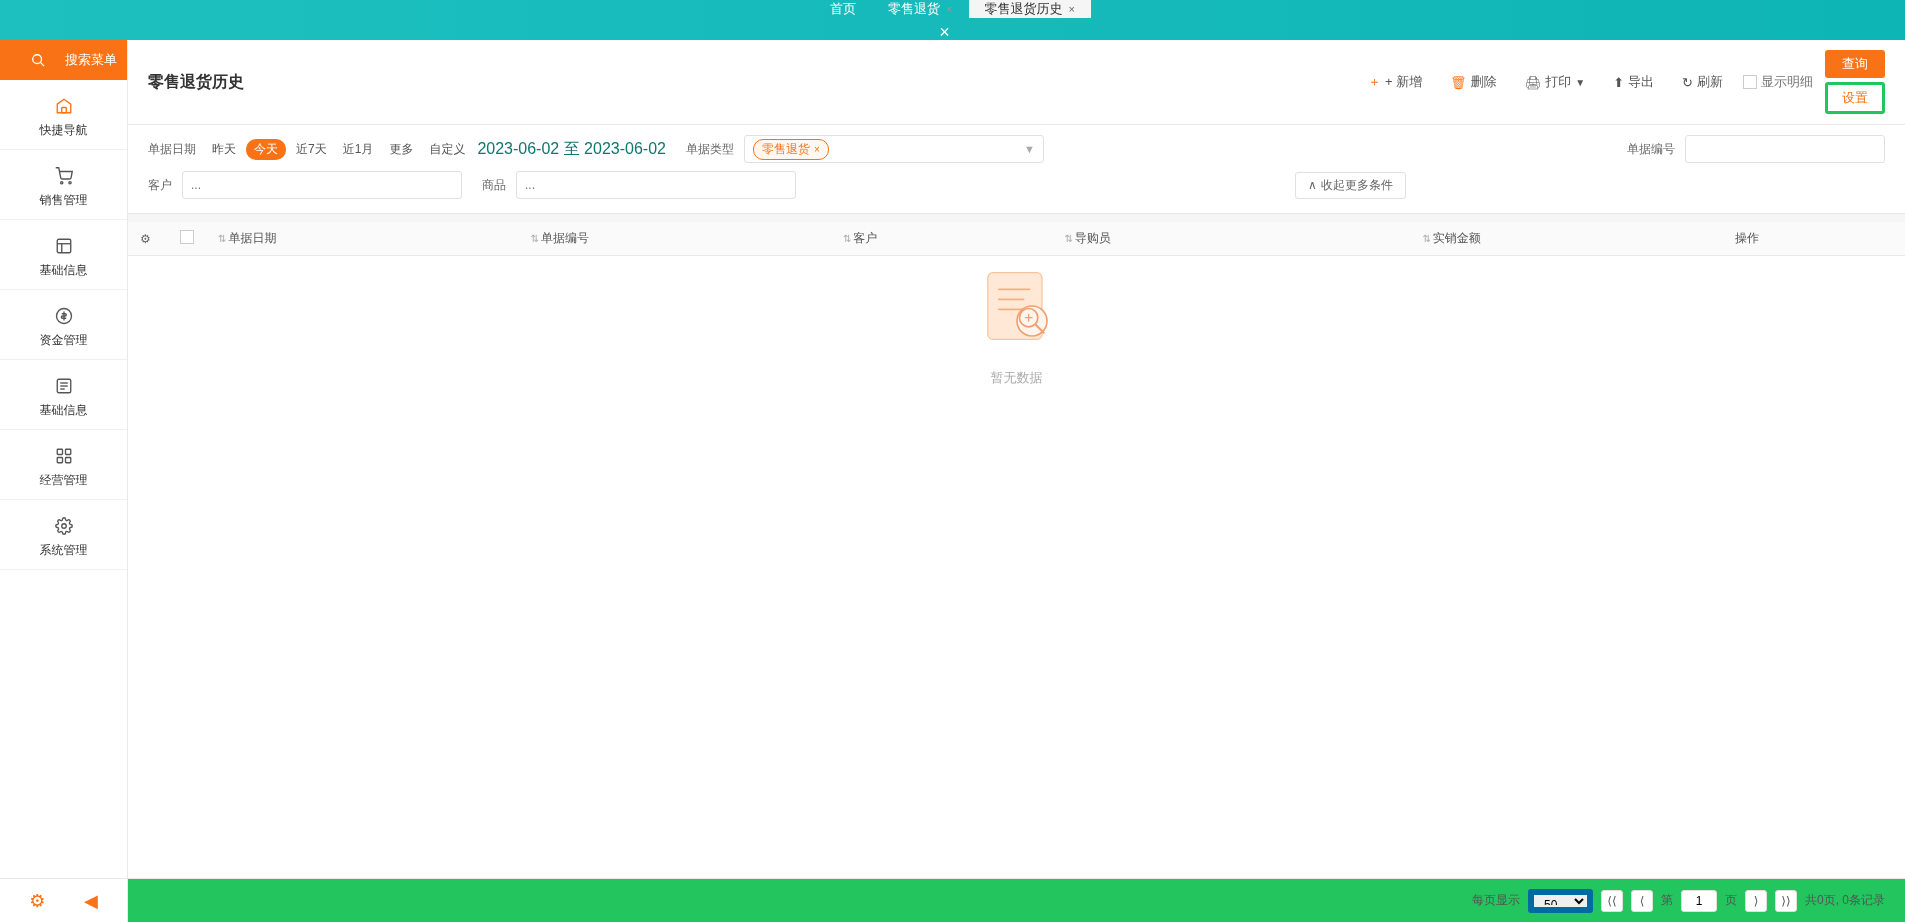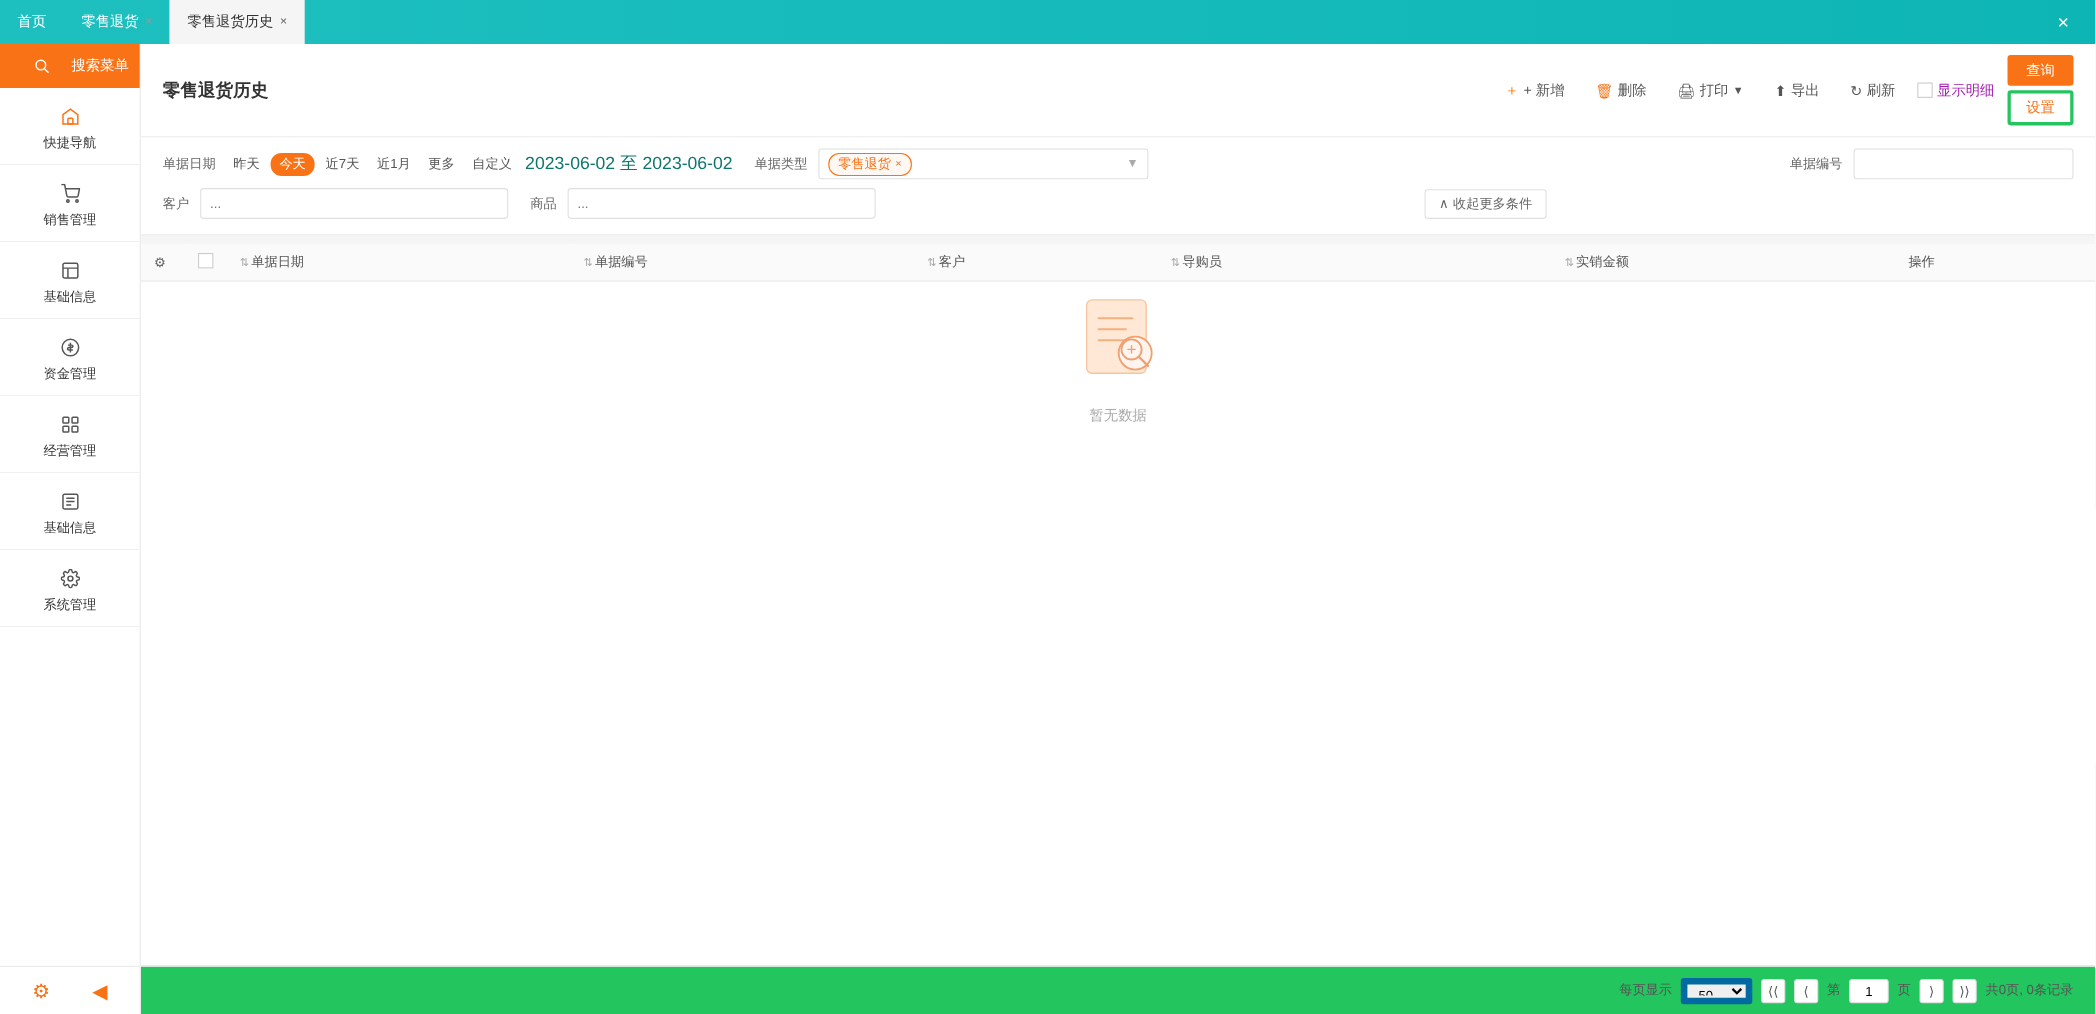--- a/index.html
+++ b/index.html
@@ -6,20 +6,21 @@
     body { width: 1905px; height: 922px; overflow: hidden; background: #f5f5f5; display: flex; flex-direction: column; }
 
     
     .top-bar {
       height: 40px;
       background: linear-gradient(to right, #1ebfbf, #0eb5b5);
       display: flex;
       align-items: center;
       padding: 0;
       flex-shrink: 0;
+      flex-direction: column;
     }
     .top-bar-tabs {
       display: flex;
       align-items: stretch;
       height: 100%;
       flex: 1;
     }
     .top-tab {
       display: flex;
       align-items: center;
@@ -172,21 +173,21 @@
       padding: 4px 14px;
       border-radius: 3px;
       font-size: 13px;
       cursor: pointer;
     }
     .display-toggle {
       display: flex;
       align-items: center;
       gap: 4px;
       font-size: 13px;
-      color: #a21caf;
+      color: #737373;
     }
     .checkbox-box {
       width: 14px;
       height: 14px;
       border: 1px solid #ccc;
       background: #fff;
       display: inline-block;
     }
 
     
@@ -454,39 +455,39 @@
             <circle cx="12" cy="12" r="10"></circle>
             <path d="M12 6v12M9 9h4.5a1.5 1.5 0 0 1 0 3H10a1.5 1.5 0 0 0 0 3H15"></path>
           </svg>
         </div>
         <span class="item-label">资金管理</span>
       </div>
 
       <div class="sidebar-item">
         <div class="icon-wrap">
           <svg width="18" height="18" viewBox="0 0 24 24" fill="none" stroke="#555" stroke-width="1.8">
+            <rect x="3" y="3" width="18" height="18" rx="2"></rect>
+            <line x1="7" y1="8" x2="17" y2="8"></line>
+            <line x1="7" y1="12" x2="17" y2="12"></line>
+            <line x1="7" y1="16" x2="13" y2="16"></line>
+          </svg>
+        </div>
+        <span class="item-label">基础信息</span>
+      </div>
+
+      <div class="sidebar-item">
+        <div class="icon-wrap">
+          <svg width="18" height="18" viewBox="0 0 24 24" fill="none" stroke="#555" stroke-width="1.8">
             <rect x="3" y="3" width="7" height="7" rx="1"></rect>
             <rect x="14" y="3" width="7" height="7" rx="1"></rect>
             <rect x="3" y="14" width="7" height="7" rx="1"></rect>
             <rect x="14" y="14" width="7" height="7" rx="1"></rect>
           </svg>
         </div>
         <span class="item-label">经营管理</span>
-      </div>
-
-      <div class="sidebar-item">
-        <div class="icon-wrap">
-          <svg width="18" height="18" viewBox="0 0 24 24" fill="none" stroke="#555" stroke-width="1.8">
-            <rect x="3" y="3" width="18" height="18" rx="2"></rect>
-            <line x1="7" y1="8" x2="17" y2="8"></line>
-            <line x1="7" y1="12" x2="17" y2="12"></line>
-            <line x1="7" y1="16" x2="13" y2="16"></line>
-          </svg>
-        </div>
-        <span class="item-label">基础信息</span>
       </div>
 
       <div class="sidebar-item">
         <div class="icon-wrap">
           <svg width="18" height="18" viewBox="0 0 24 24" fill="none" stroke="#555" stroke-width="1.8">
             <circle cx="12" cy="12" r="3"></circle>
             <path d="M19.4 15a1.65 1.65 0 0 0 .33 1.82l.06.06a2 2 0 0 1-2.83 2.83l-.06-.06a1.65 1.65 0 0 0-1.82-.33 1.65 1.65 0 0 0-1 1.51V21a2 2 0 0 1-4 0v-.09A1.65 1.65 0 0 0 9 19.4a1.65 1.65 0 0 0-1.82.33l-.06.06a2 2 0 0 1-2.83-2.83l.06-.06A1.65 1.65 0 0 0 4.68 15a1.65 1.65 0 0 0-1.51-1H3a2 2 0 0 1 0-4h.09A1.65 1.65 0 0 0 4.6 9a1.65 1.65 0 0 0-.33-1.82l-.06-.06a2 2 0 0 1 2.83-2.83l.06.06A1.65 1.65 0 0 0 9 4.68a1.65 1.65 0 0 0 1-1.51V3a2 2 0 0 1 4 0v.09a1.65 1.65 0 0 0 1 1.51 1.65 1.65 0 0 0 1.82-.33l.06-.06a2 2 0 0 1 2.83 2.83l-.06.06A1.65 1.65 0 0 0 19.4 9a1.65 1.65 0 0 0 1.51 1H21a2 2 0 0 1 0 4h-.09a1.65 1.65 0 0 0-1.51 1z"></path>
           </svg>
         </div>
         <span class="item-label">系统管理</span>

